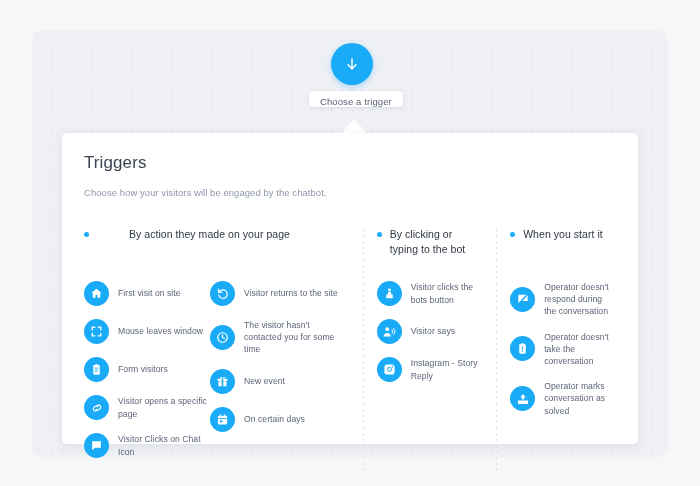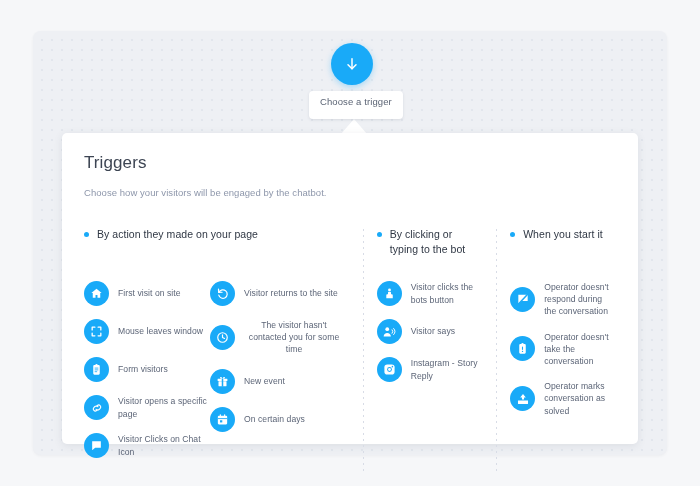--- a/index.html
+++ b/index.html
@@ -52,21 +52,21 @@
   }
   #trigger-button svg { display: block; }
 
   
   #tooltip {
     position: absolute;
     left: 309px;
     top: 91px;
     background: #ffffff;
     border-radius: 4px;
-    padding: 5px 11px 12px 11px;
+    padding: 5px 11px 0 11px;
     font-size: 9.5px;
     color: #5b6474;
     letter-spacing: .1px;
     white-space: nowrap;
     box-shadow: 0 1px 3px rgba(60,70,90,.13);
     z-index: 6;
   }
 
   
   #panel-pointer {
@@ -143,21 +143,21 @@
     min-height: 36px;
   }
   .group-head .bullet {
     width: 5px; height: 5px;
     border-radius: 50%;
     background: #19aaf8;
     flex: none;
     margin-top: 5px;
   }
   .group-head .head-text { max-width: 132px; }
-  .col-a .group-head .head-text { max-width: 230px; }
+  .col-a .group-head .head-text { max-width: 230px; margin-left: 32px; }
 
   .subcols {
     display: flex;
     margin-top: 18px;
   }
   .subcol { display: flex; flex-direction: column; }
   .subcol-1 { width: 126px; }
   .subcol-2 { width: 140px; }
 
   .item {
@@ -177,21 +177,21 @@
     justify-content: center;
   }
   .item-icon svg { display: block; }
   .item-label {
     font-size: 8.6px;
     color: #5c6577;
     line-height: 1.42;
     letter-spacing: .05px;
   }
   .col-a .item-label { max-width: 92px; }
-  .subcol-2 .item-label { max-width: 100px; text-align: center; }
+  .subcol-2 .item-label { max-width: 100px; }
   .col-b .item-label { max-width: 104px; }
   .col-c .item-label { max-width: 104px; }
 </style>
 </head>
 <body>
 
 <div id="canvas"></div>
 
 <button id="trigger-button">
   <span>

